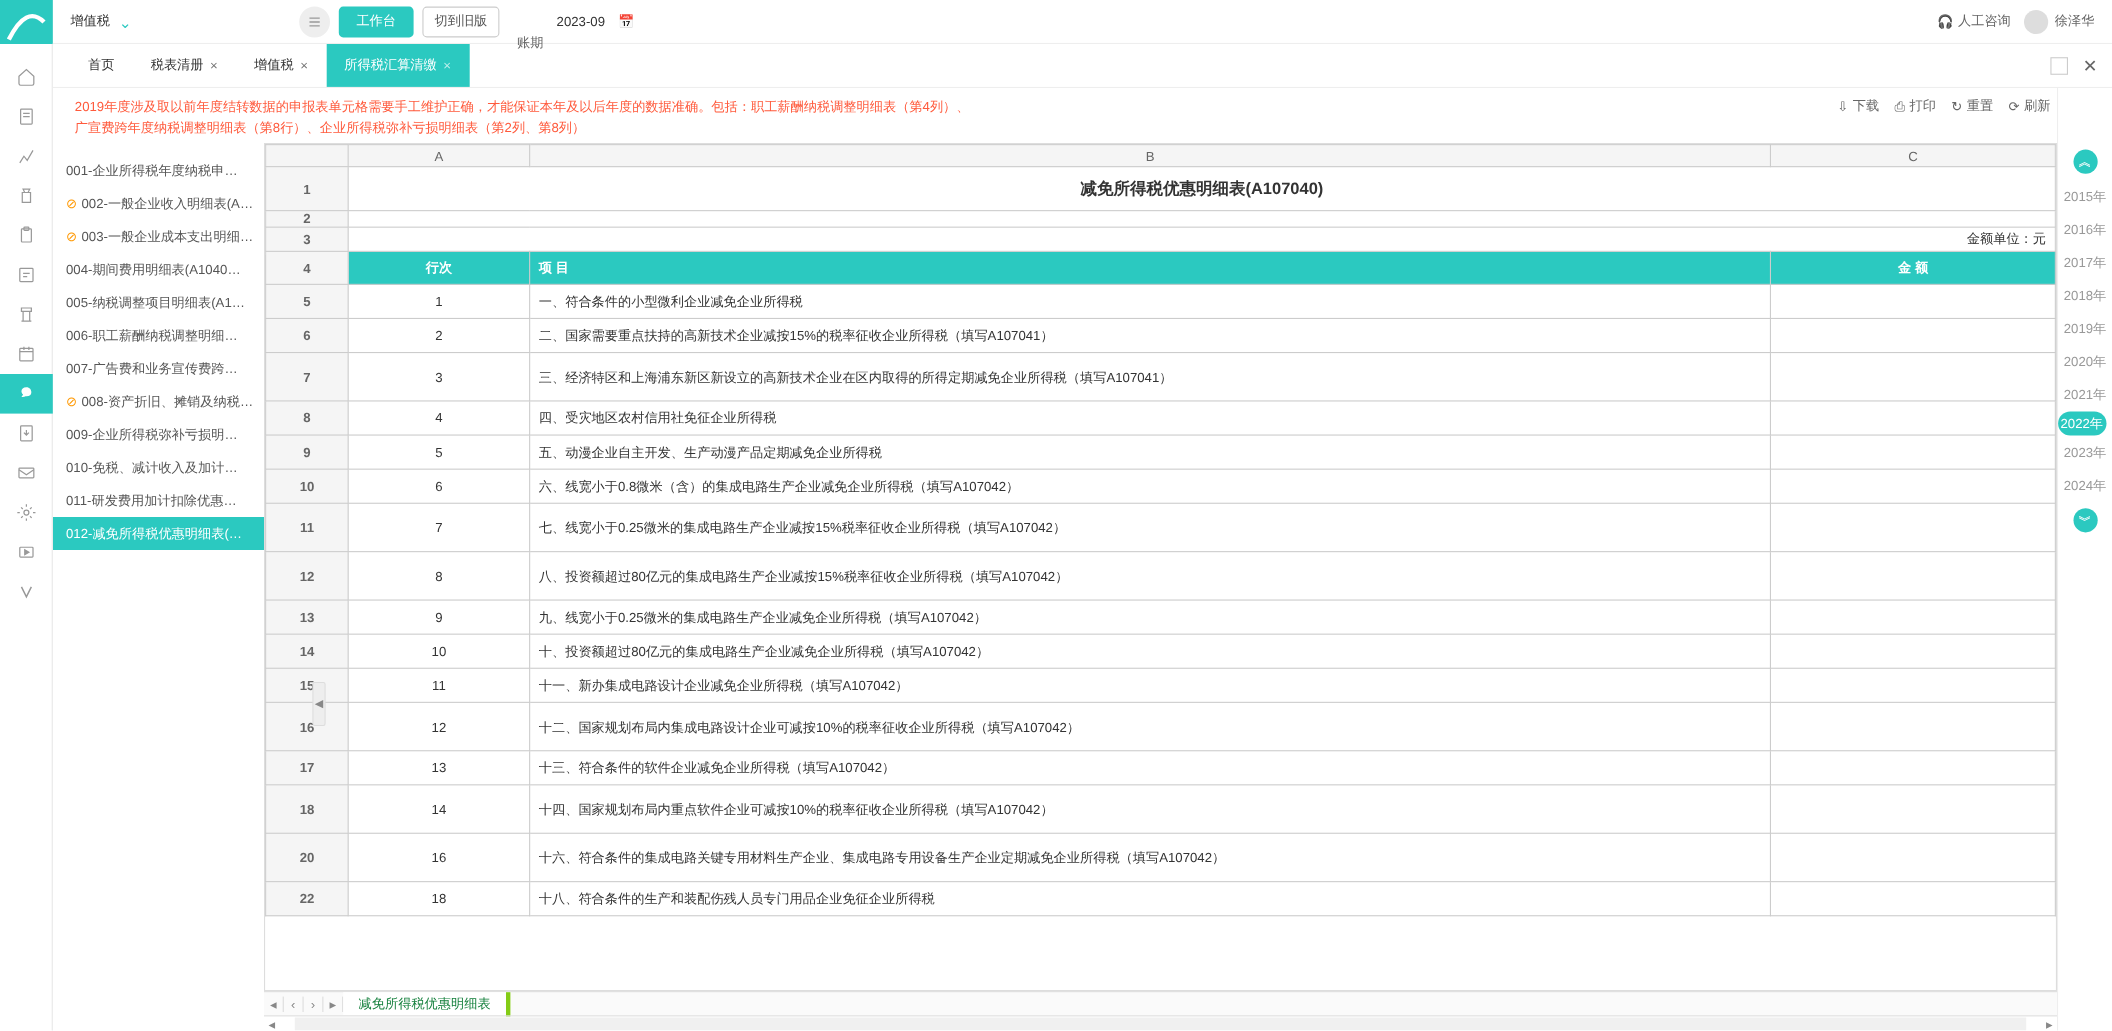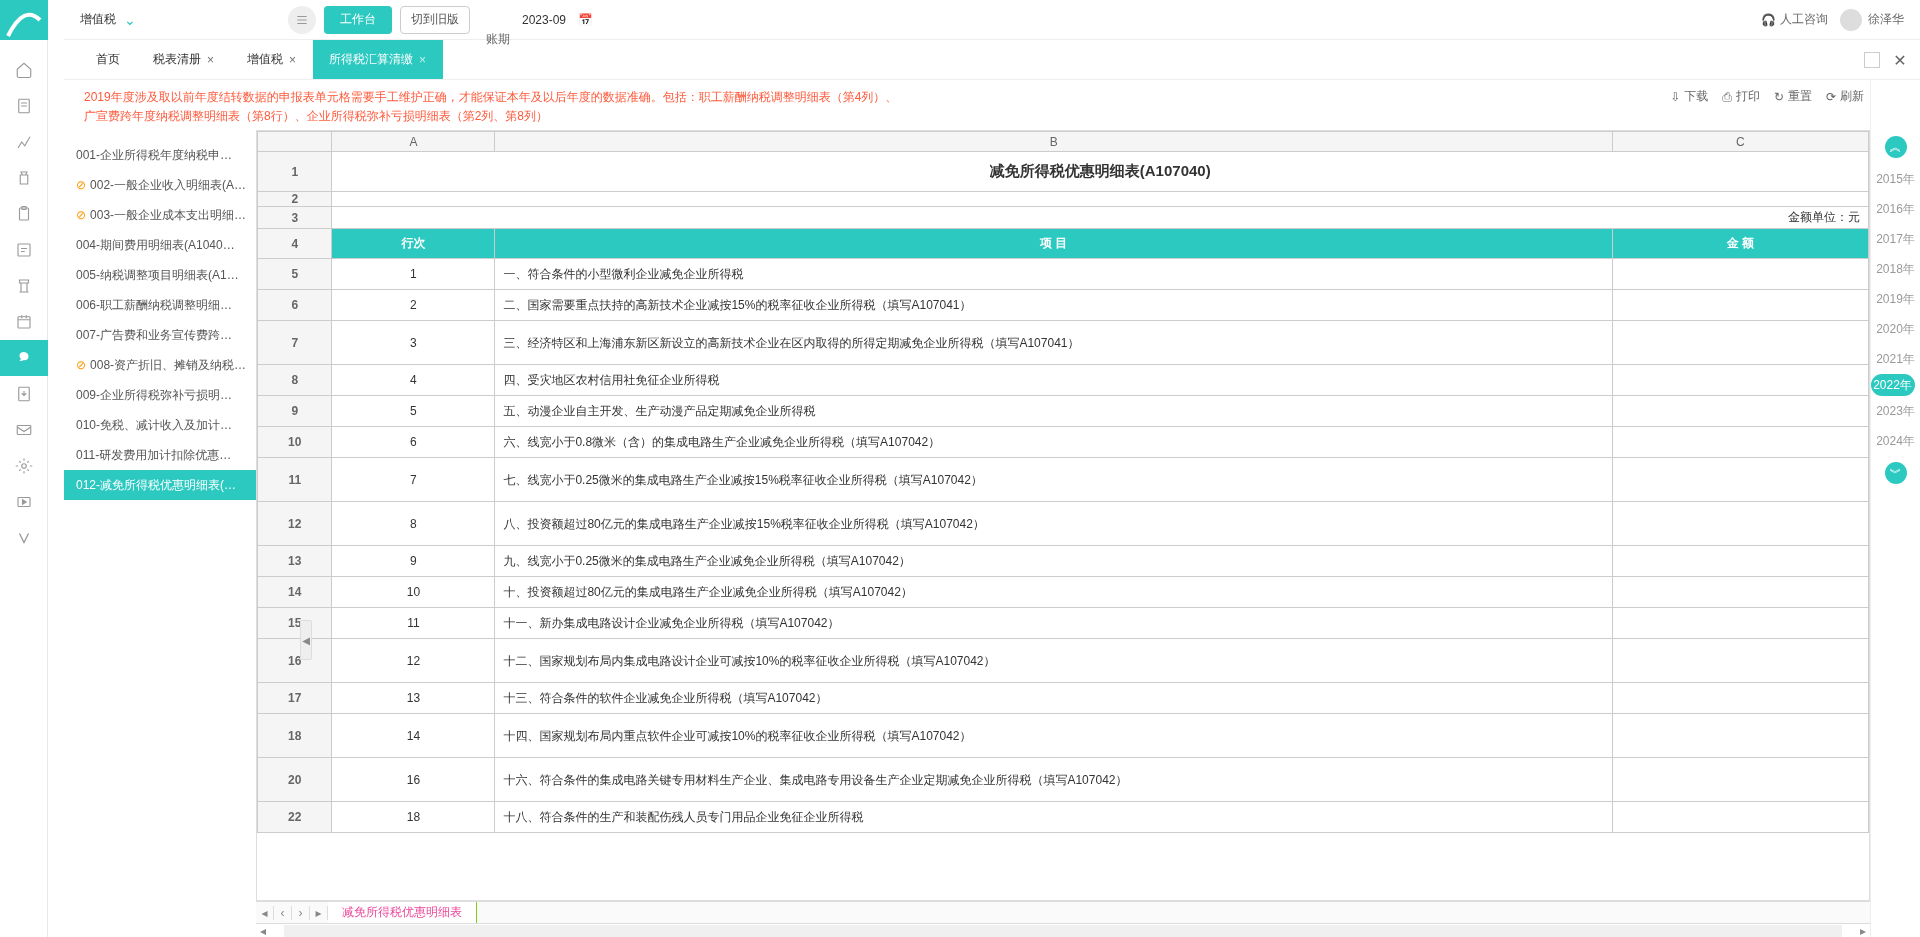--- a/index.html
+++ b/index.html
@@ -1,17 +1,17 @@
 <!DOCTYPE html>
 <html><head>
 <meta charset="utf-8">
 <style>
 * { box-sizing: border-box; margin: 0; padding: 0; }
 body { font-family: "Microsoft YaHei", Arial, sans-serif; font-size: 12px; color: #333; background: #fff; overflow: hidden; }
-.app { display: flex; height: 937px; width: 1920px; gap: 16px; }
+.app { display: flex; height: 937px; width: 1920px; }
 .sidebar-left { width: 48px; background: #fff; border-right: 1px solid #e8e8e8; display: flex; flex-direction: column; align-items: center; padding-top: 0; }
 .logo { width: 48px; height: 40px; background: #2bc9c0; display: flex; align-items: center; justify-content: center; color: #fff; font-size: 20px; margin-bottom: 12px; }
 .nav-icon { width: 48px; height: 36px; display: flex; align-items: center; justify-content: center; color: #999; cursor: pointer; }
 .nav-icon.active { color: #fff; background: #2bc9c0; border-radius: 0; }
 .nav-icon svg { width: 18px; height: 18px; }
 .main { flex: 1; display: flex; flex-direction: column; }
 .topbar { height: 40px; display: flex; align-items: center; padding: 0 16px; border-bottom: 1px solid #eee; gap: 8px; }
 .company-select { display: flex; align-items: center; gap: 8px; min-width: 200px; color: #333; cursor: pointer; }
 .chevron { color: #2bc9c0; font-size: 14px; }
 .icon-btn-round { width: 28px; height: 28px; border-radius: 14px; background: #eee; display: flex; align-items: center; justify-content: center; color: #999; cursor: pointer; }
@@ -50,21 +50,21 @@
 .col-amt { width: 110px; }
 .title-row td.title-cell { text-align: center; font-weight: bold; font-size: 15px; height: 40px; }
 .unit-row td { text-align: right; padding-right: 8px; height: 22px; }
 .header-row td, .header-row th.data-hdr { background: #2bc9c0; color: #fff; text-align: center; font-weight: bold; height: 26px; }
 .data-row td { height: auto; }
 .data-row td.col-item { line-height: 1.5; padding: 6px 8px; }
 .tall td { height: 44px; }
 .sheet-tabs { height: 22px; display: flex; align-items: center; border-top: 1px solid #ddd; background: #fafafa; }
 .sheet-nav { display: flex; }
 .sheet-nav span { width: 18px; text-align: center; color: #888; cursor: pointer; border-right: 1px solid #ddd; }
-.sheet-tab { padding: 0 14px; height: 22px; display: flex; align-items: center; border-right: 1px solid #84cc16; color: #ec4899; background: #fff; cursor: pointer; }
+.sheet-tab { padding: 0 14px; height: 22px; display: flex; align-items: center; border-right: 4px solid #84cc16; color: #15803d; background: #fff; cursor: pointer; }
 .hscroll { height: 14px; border-top: 1px solid #ddd; display: flex; align-items: center; }
 .hscroll .track { flex: 1; height: 12px; background: #f0f0f0; position: relative; margin: 0 14px; }
 .hscroll .arrow { width: 14px; text-align: center; color: #888; cursor: pointer; }
 .year-rail { width: 50px; border-left: 1px solid #eee; display: flex; flex-direction: column; align-items: center; padding-top: 50px; gap: 0; }
 .year-btn-scroll { width: 22px; height: 22px; border-radius: 11px; background: #2bc9c0; color: #fff; display: flex; align-items: center; justify-content: center; cursor: pointer; margin: 6px 0; font-size: 12px; }
 .year-item { width: 50px; height: 30px; display: flex; align-items: center; justify-content: center; color: #999; cursor: pointer; font-size: 12px; }
 .year-item.active { background: #2bc9c0; color: #fff; border-radius: 12px; width: 44px; height: 22px; }
 .help-link { display: flex; align-items: center; gap: 4px; color: #666; cursor: pointer; }
 </style>
 </head>
@@ -292,21 +292,21 @@
               <th class="row-hdr">2</th>
               <td colspan="3"></td>
             </tr>
             <tr class="unit-row">
               <th class="row-hdr">3</th>
               <td colspan="3">金额单位：元</td>
             </tr>
             <tr class="header-row">
               <th class="row-hdr" style="background:#f5f5f5;color:#666">4</th>
               <td class="col-rownum">行次</td>
-              <td class="col-item" style="text-align:center">项   目</td>
+              <td class="col-item" style="text-align:left">项   目</td>
               <td class="col-amt">金   额</td>
             </tr>
             </tbody>
               <tbody id="data-rows">
                 <tr class="data-row">
                   <th class="row-hdr">5</th>
                   <td class="col-rownum">1</td>
                   <td class="col-item">一、符合条件的小型微利企业减免企业所得税</td>
                   <td class="col-amt"></td>
                 </tr>

